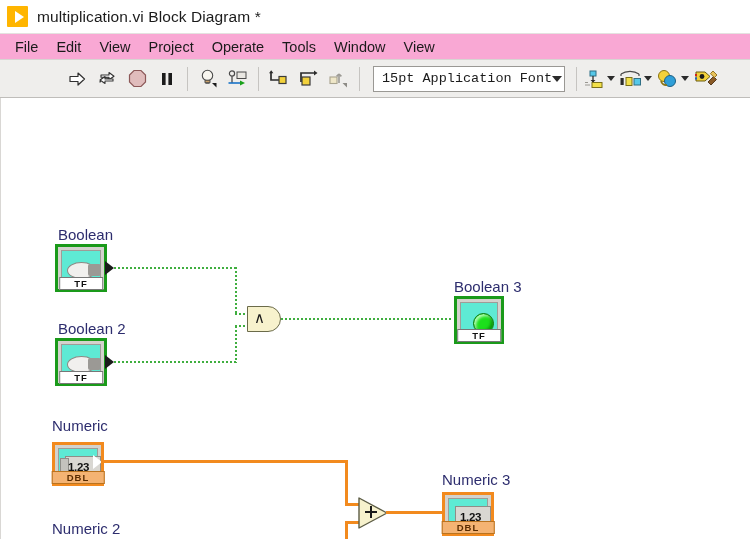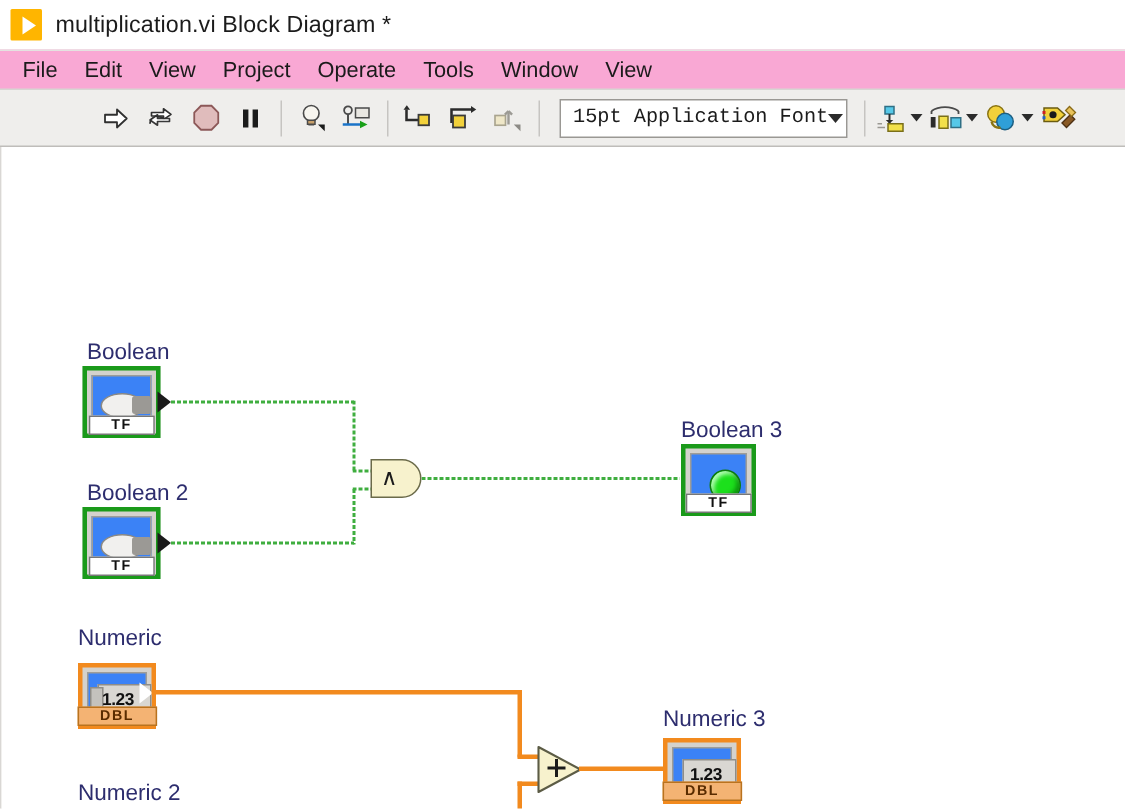--- a/index.html
+++ b/index.html
@@ -169,21 +169,21 @@
     position: absolute;
     box-sizing: border-box;
     background: #d4d2cd;
   }
   .term.bool { border: 3px solid #1a9a1a; }
   .term.num  { border: 3px solid #f28a1e; }
 
   .term-inner {
     position: absolute;
     inset: 3px;
-    background: #3b82f6;
+    background: #5eead4;
     border: 1px solid #9e9c97;
     box-sizing: border-box;
   }
   .type-tag {
     position: absolute;
     bottom: -1px;
     left: 50%;
     transform: translateX(-50%);
     font-size: 9.5px;
     font-weight: bold;

